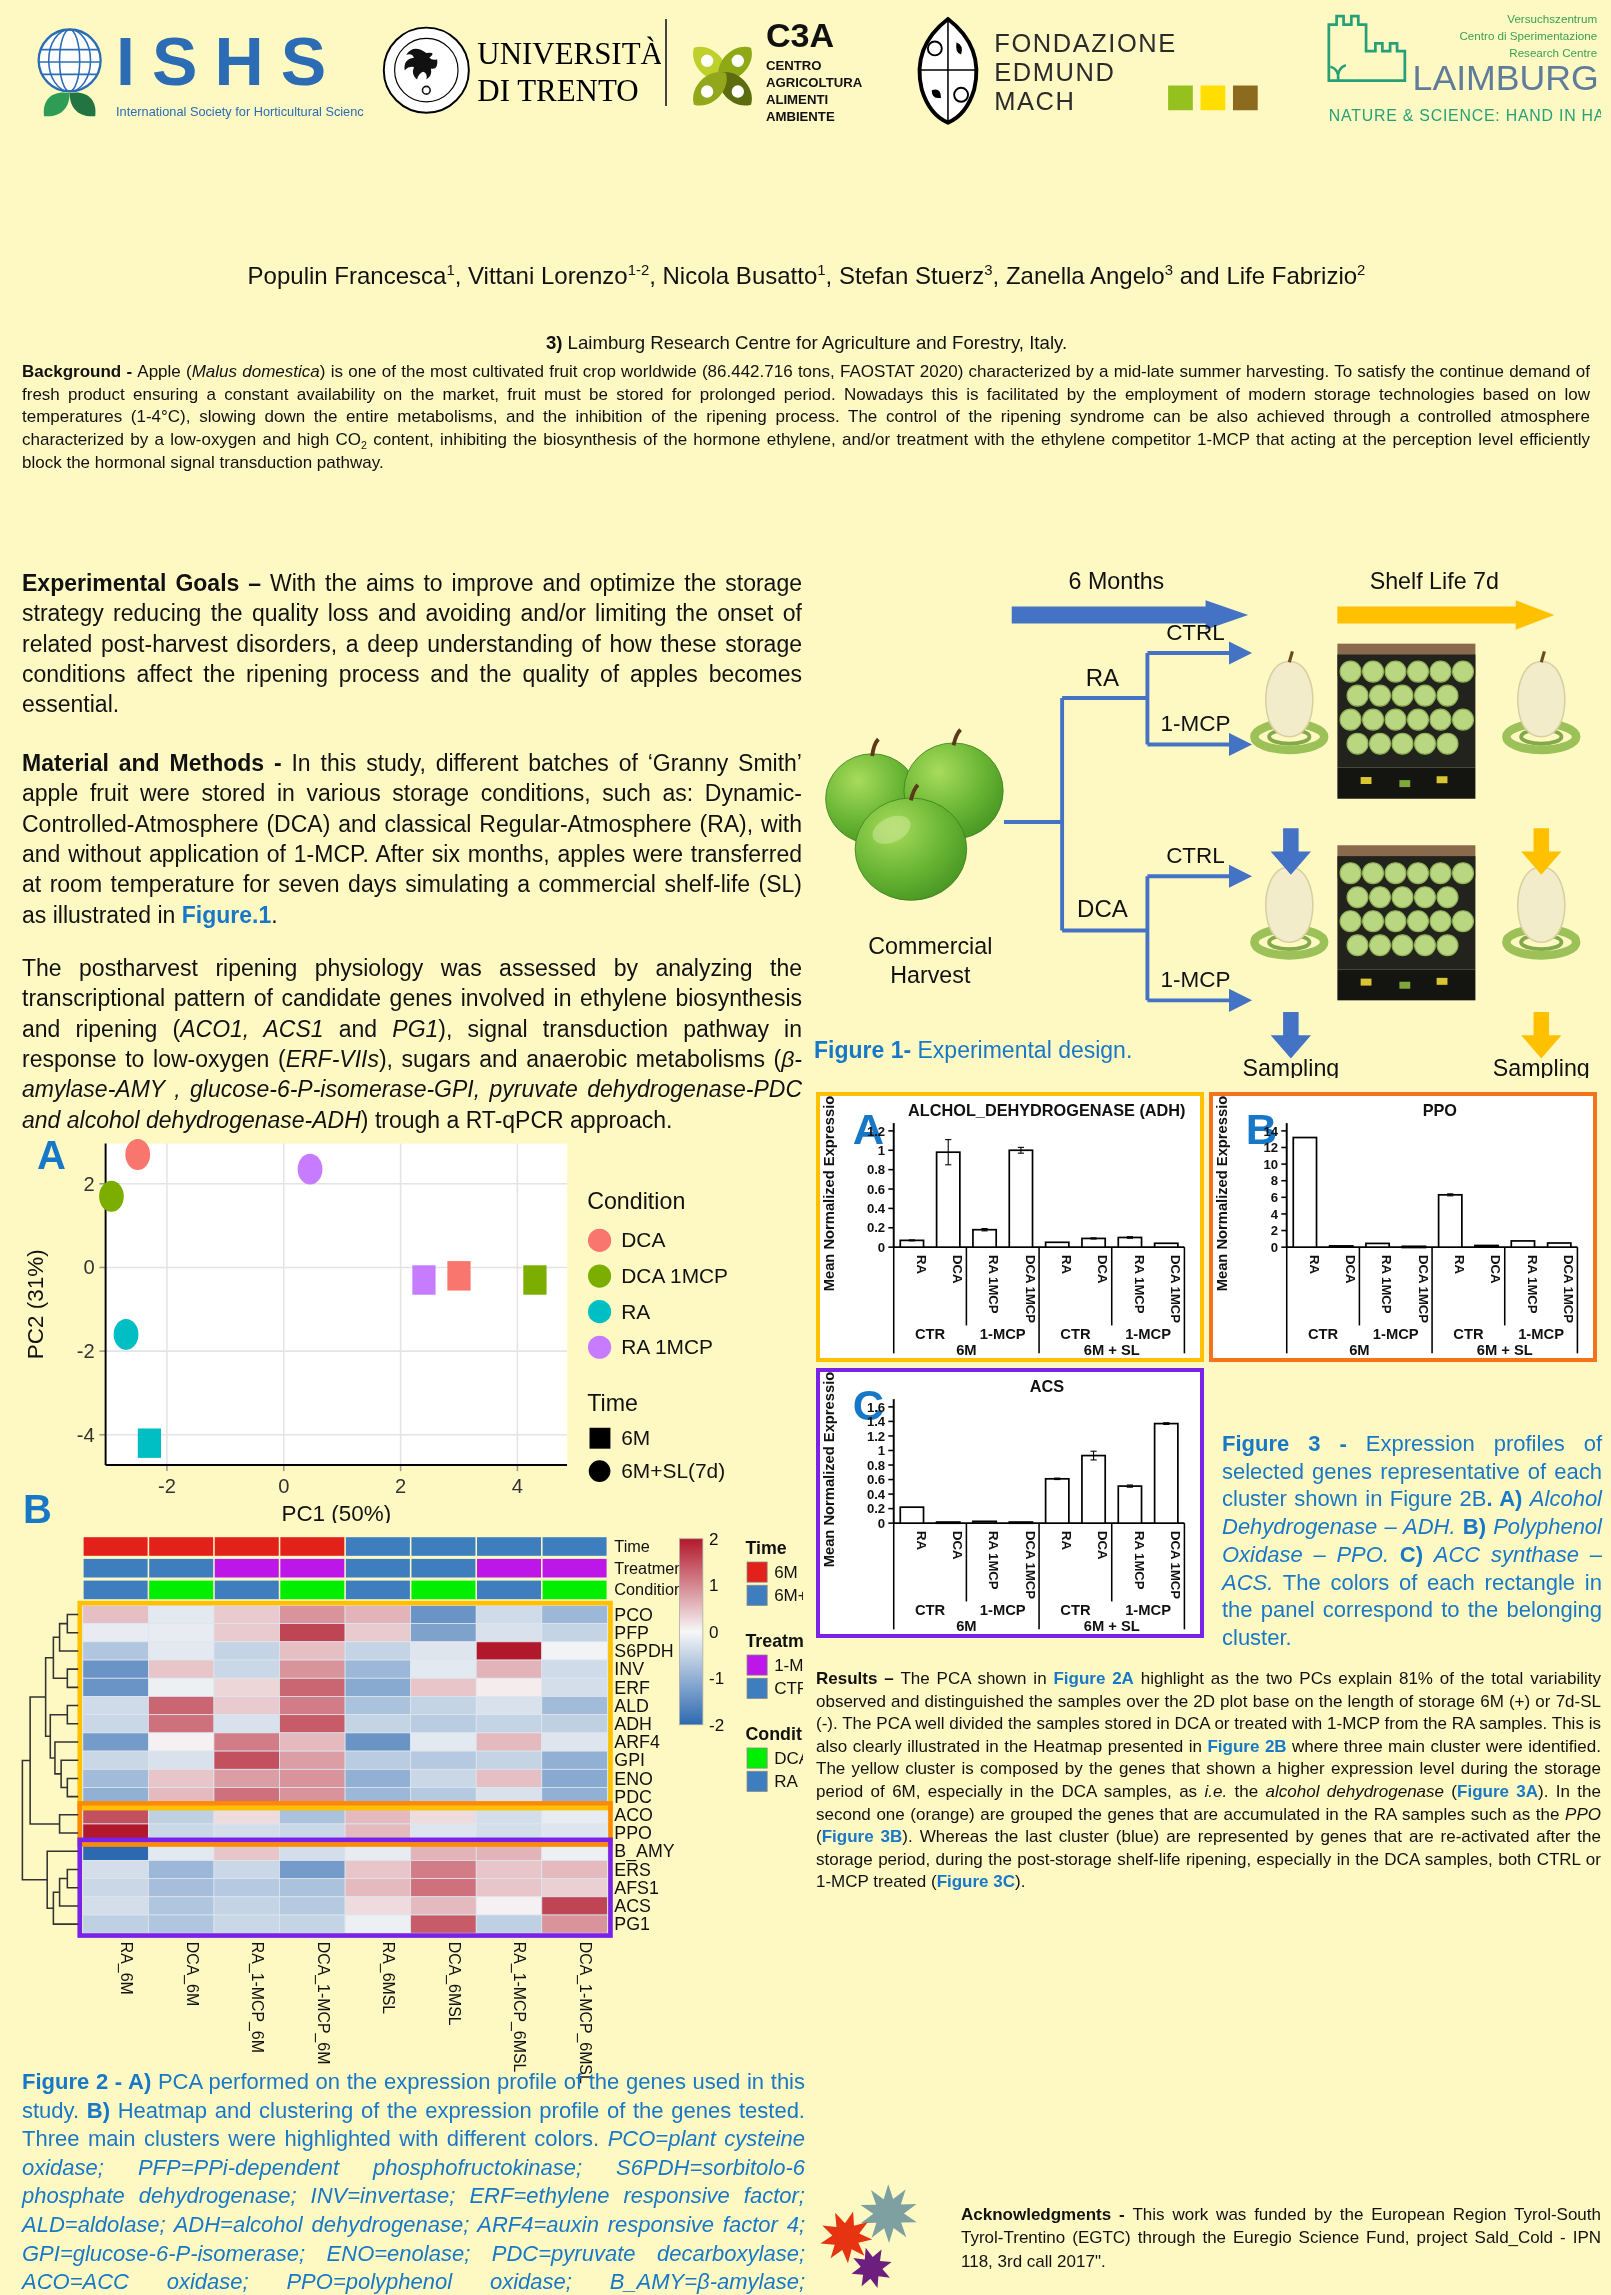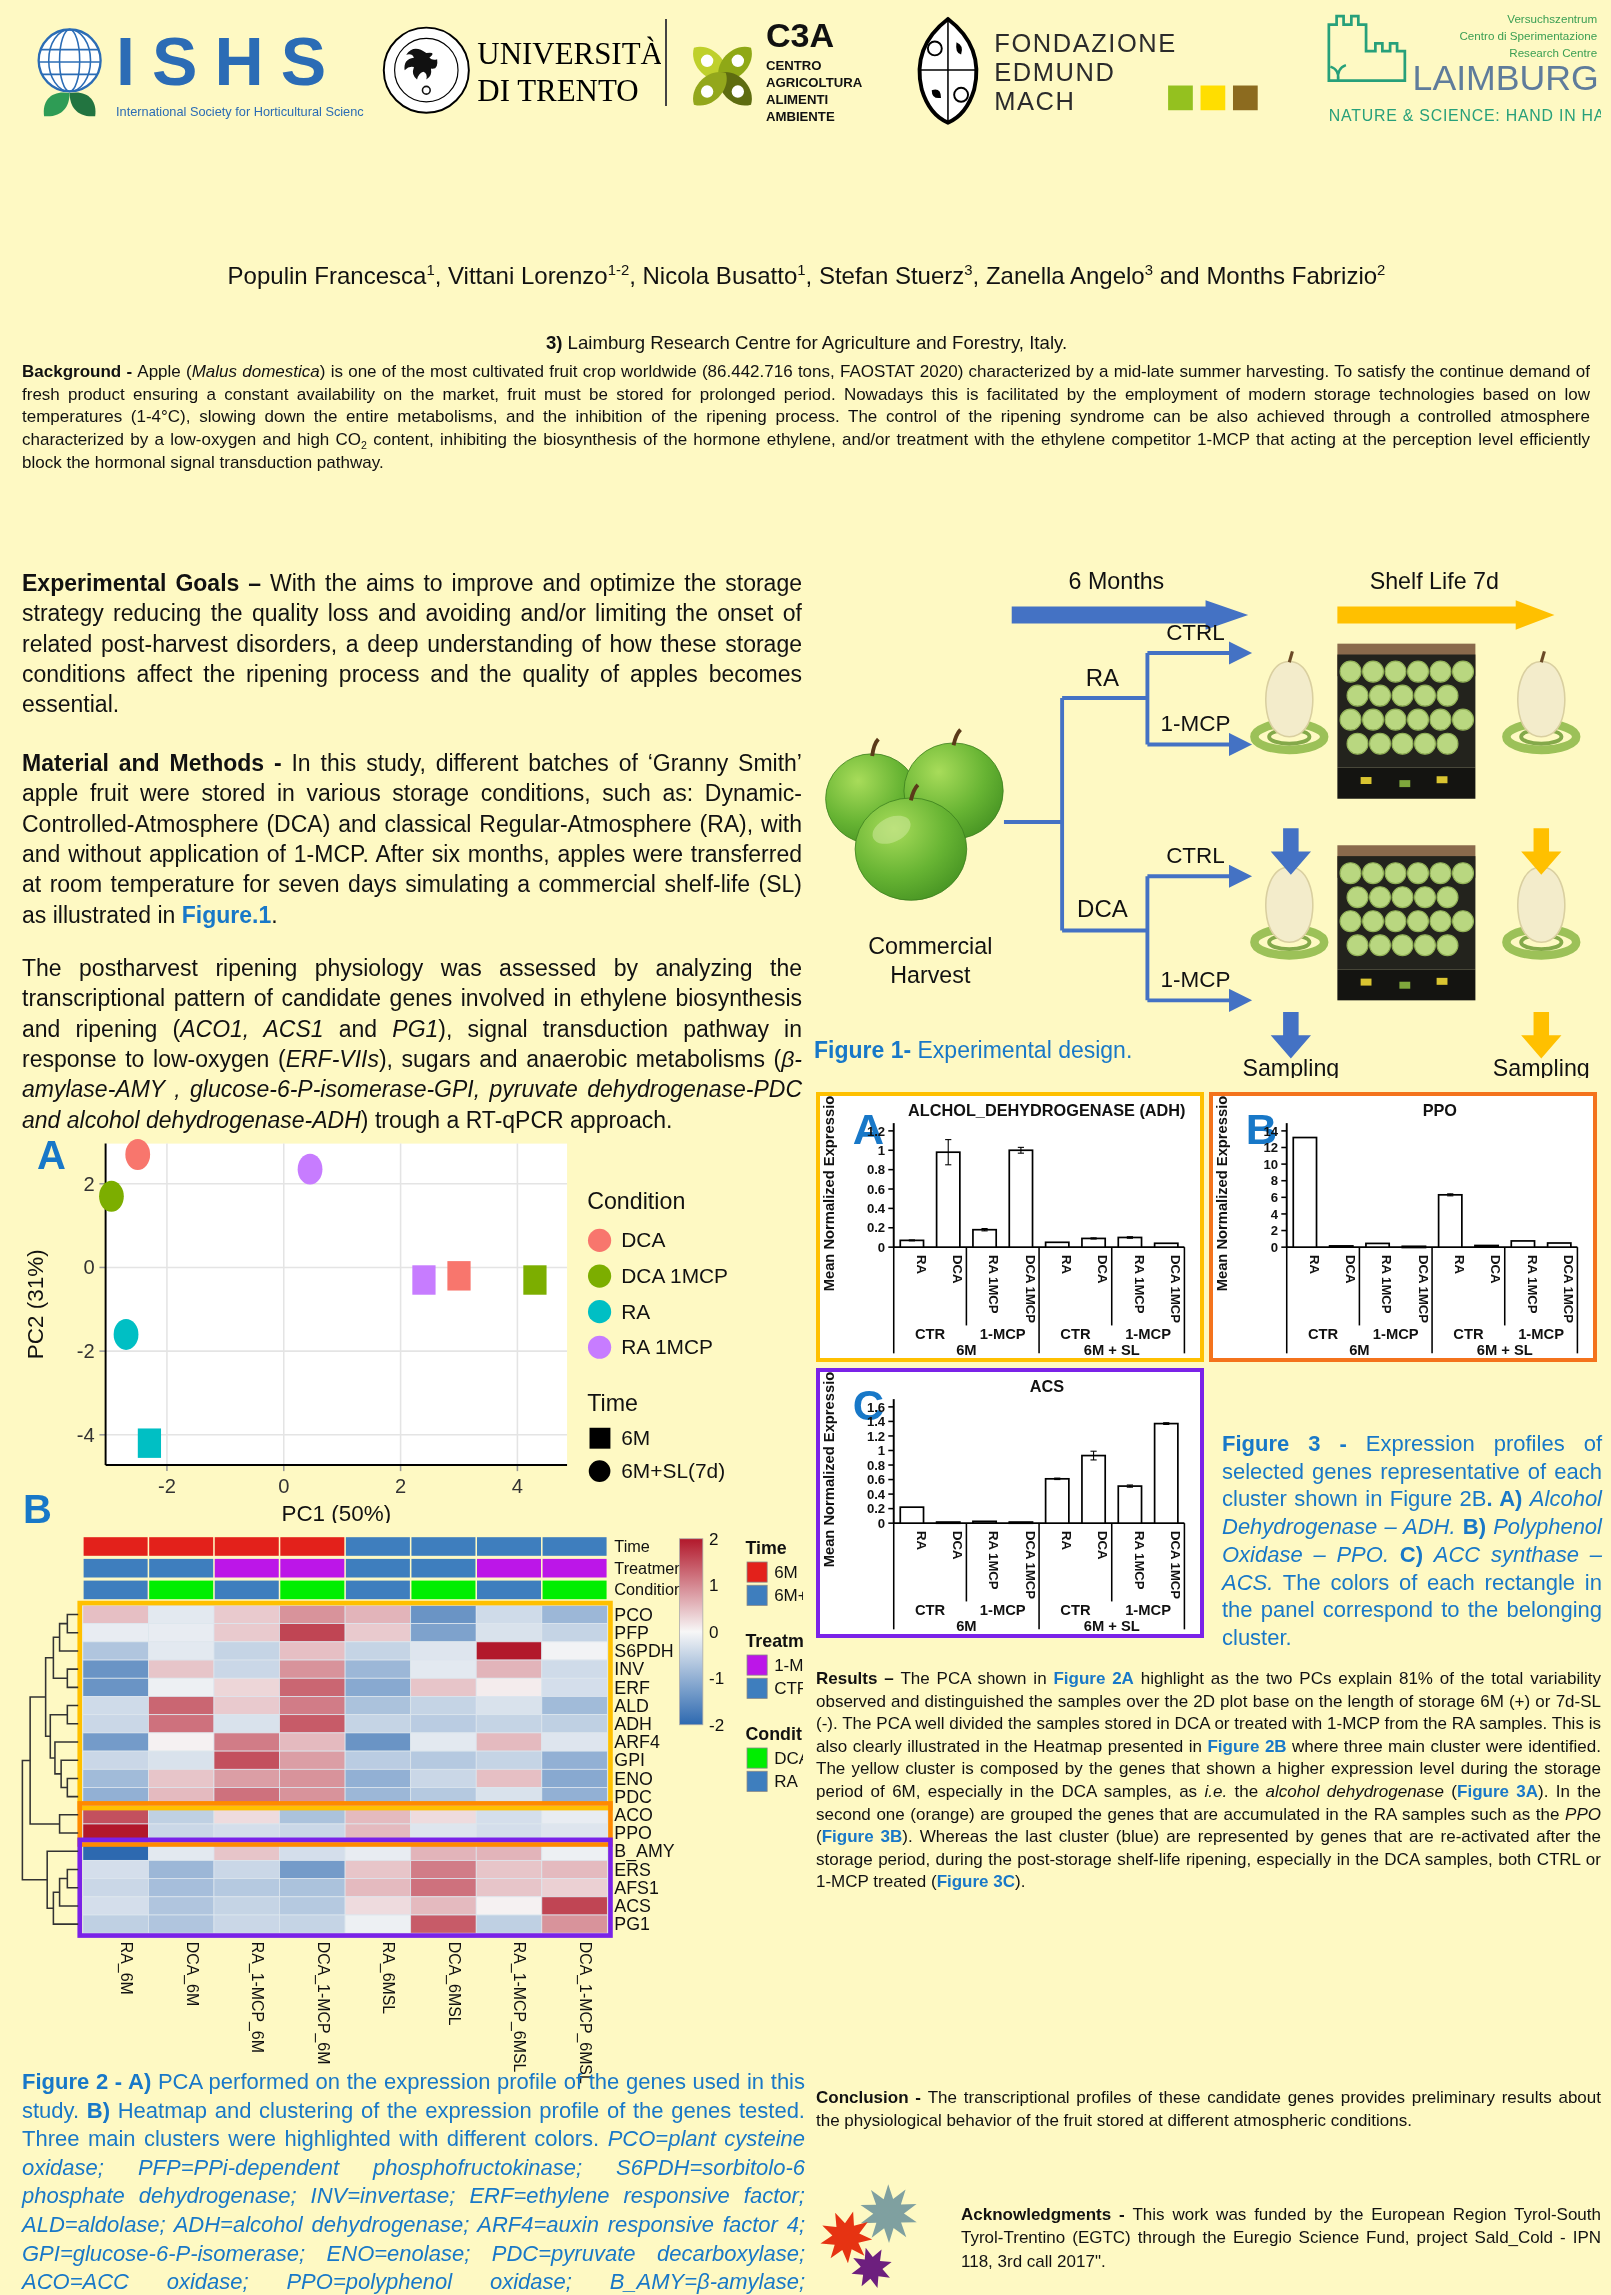--- a/index.html
+++ b/index.html
@@ -91,21 +91,21 @@
       <path d="M14,96 V24 H24 V13 H33 V24 H43 V13 H52 V24 H62 V58 H74 V48 H83 V58 H93 V48 H102 V58 H112 V96 Z" fill="none" stroke="#27A07A" stroke-width="3.5"></path>
       <path d="M26,96 Q24,80 36,76 M26,96 Q28,82 16,78" fill="none" stroke="#27A07A" stroke-width="3"></path>
       <text x="360" y="22" font-size="15" fill="#3A9E53" text-anchor="end">Versuchszentrum</text>
       <text x="360" y="44" font-size="15" fill="#3A9E53" text-anchor="end">Centro di Sperimentazione</text>
       <text x="360" y="66" font-size="15" fill="#3A9E53" text-anchor="end">Research Centre</text>
       <text x="122" y="108" font-size="46" fill="#5F7C9B">LAIMBURG</text>
       <text x="14" y="148" font-size="20.5" fill="#27A07A" letter-spacing="1">NATURE &amp; SCIENCE: HAND IN HAND</text>
     </svg>
   </div>
 
-  <div class="authors"><span>Populin Francesca</span><span class="s-sup">1</span><span>, Vittani Lorenzo</span><span class="s-sup">1-2</span><span>, Nicola Busatto</span><span class="s-sup">1</span><span>, Stefan Stuerz</span><span class="s-sup">3</span><span>, Zanella Angelo</span><span class="s-sup">3</span><span> and Months Fabrizio</span><span class="s-sup">2</span></div>
+  <div class="authors"><span>Populin Francesca</span><span class="s-sup">1</span><span>, Vittani Lorenzo</span><span class="s-sup">1-2</span><span>, Nicola Busatto</span><span class="s-sup">1</span><span>, Stefan Stuerz</span><span class="s-sup">3</span><span>, Zanella Angelo</span><span class="s-sup">3</span><span> and Life Fabrizio</span><span class="s-sup">2</span></div>
   <div class="affil" style="top:332px;"><span class="s-b">3)</span><span> Laimburg Research Centre for Agriculture and Forestry, Italy.</span></div>
 
   <p class="para abs" style="left:22px;top:361px;width:1568px;"><span class="s-b">Background - </span><span>Apple (</span><span class="s-i">Malus domestica</span><span>) is one of the most cultivated fruit crop worldwide (86.442.716 tons, FAOSTAT 2020) characterized by a mid-late summer harvesting. To satisfy the continue demand of fresh product ensuring a constant availability on the market, fruit must be stored for prolonged period. Nowadays this is facilitated by the employment of modern storage technologies based on low temperatures (1-4°C), slowing down the entire metabolisms, and the inhibition of the ripening process. The control of the ripening syndrome can be also achieved through a controlled atmosphere characterized by a low-oxygen and high CO</span><span class="s-sub">2</span><span> content, inhibiting the biosynthesis of the hormone ethylene, and/or treatment with the ethylene competitor 1-MCP that acting at the perception level efficiently block the hormonal signal transduction pathway.</span></p>
 
   <div class="abs leftcol-flow" style="left:22px;top:568px;width:780px;">
     <p class="para" style="font-size:23px;line-height:1.32;"><span class="s-b">Experimental Goals – </span><span>With the aims to improve and optimize the storage strategy reducing the quality loss and avoiding and/or limiting the onset of related post-harvest disorders, a deep understanding of how these storage conditions affect the ripening process and the quality of apples becomes essential.</span></p>
     <p class="para" style="font-size:23px;line-height:1.32;margin-top:28px;"><span class="s-b">Material and Methods - </span><span>In this study, different batches of ‘Granny Smith’ apple fruit were stored in various storage conditions, such as: Dynamic-Controlled-Atmosphere (DCA) and classical Regular-Atmosphere (RA), with and without application of 1-MCP. After six months, apples were transferred at room temperature for seven days simulating a commercial shelf-life (SL) as illustrated in </span><span class="s-link">Figure.1</span><span>.</span></p>
     <p class="para" style="font-size:23px;line-height:1.32;margin-top:4.7px;"><span>The postharvest ripening physiology was assessed by analyzing the transcriptional pattern of candidate genes involved in ethylene biosynthesis and ripening (</span><span class="s-i">ACO1, ACS1</span><span> and </span><span class="s-i">PG1</span><span>), signal transduction pathway in response to low-oxygen (</span><span class="s-i">ERF-VIIs</span><span>), sugars and anaerobic metabolisms (</span><span class="s-i">β-amylase-AMY , glucose-6-P-isomerase-GPI, pyruvate dehydrogenase-PDC and alcohol dehydrogenase-ADH</span><span>) trough a RT-qPCR approach.</span></p>
   </div>
 
@@ -699,21 +699,20 @@
         <text x="329.375" y="314" font-size="19" text-anchor="middle" font-weight="bold" fill="#111">CTR</text>
         <text x="423.125" y="314" font-size="19" text-anchor="middle" font-weight="bold" fill="#111">1-MCP</text>
         <text x="188.75" y="334" font-size="19" text-anchor="middle" font-weight="bold" fill="#111">6M</text>
         <text x="376.25" y="334" font-size="19" text-anchor="middle" font-weight="bold" fill="#111">6M + SL</text>
       </svg>
   </div>
 
   <p class="caption abs" style="left:1222px;top:1430px;width:380px;font-size:22px;line-height:1.26;"><span class="s-b">Figure 3 - </span><span>Expression profiles of selected genes representative of each cluster shown in Figure 2B</span><span class="s-b">. A) </span><span class="s-i">Alcohol Dehydrogenase – ADH.</span><span class="s-b"> B) </span><span class="s-i">Polyphenol Oxidase – PPO.</span><span class="s-b"> C) </span><span class="s-i">ACC synthase – ACS.</span><span> The colors of each rectangle in the panel correspond to the belonging cluster.</span></p>
 
   <p class="para abs" style="left:816px;top:1668px;width:785px;"><span class="s-b">Results – </span><span>The PCA shown in </span><span class="s-link">Figure 2A</span><span> highlight as the two PCs explain 81% of the total variability observed and distinguished the samples over the 2D plot base on the length of storage 6M (+) or 7d-SL (-). The PCA well divided the samples stored in DCA or treated with 1-MCP from the RA samples. This is also clearly illustrated in the Heatmap presented in </span><span class="s-link">Figure 2B</span><span> where three main cluster were identified. The yellow cluster is composed by the genes that shown a higher expression level during the storage period of 6M, especially in the DCA samples, as </span><span class="s-i">i.e.</span><span> the </span><span class="s-i">alcohol dehydrogenase</span><span> (</span><span class="s-link">Figure 3A</span><span>). In the second one (orange) are grouped the genes that are accumulated in the RA samples such as the </span><span class="s-i">PPO</span><span> (</span><span class="s-link">Figure 3B</span><span>). Whereas the last cluster (blue) are represented by genes that are re-activated after the storage period, during the post-storage shelf-life ripening, especially in the DCA samples, both CTRL or 1-MCP treated (</span><span class="s-link">Figure 3C</span><span>).</span></p>
-  <p class="para abs" style="left:816px;top:2087px;width:785px;"><span class="s-b">Conclusion - </span><span>The transcriptional profiles of these candidate genes provides preliminary results about the physiological behavior of the fruit stored at different atmospheric conditions.</span></p>
 
   <svg class="abs" style="left:811px;top:2171px;" width="132" height="124" viewBox="0 0 170 160" id="euregio-svg">
       <path d="M136.3,66.2 L116.1,66.4 L122.8,85.4 L106.4,73.7 L100.5,93.0 L94.2,73.9 L78.1,86.1 L84.2,66.8 L64.0,67.3 L80.2,55.3 L63.7,43.8 L83.9,43.6 L77.2,24.6 L93.6,36.3 L99.5,17.0 L105.8,36.1 L121.9,23.9 L115.8,43.2 L136.0,42.7 L119.8,54.7 Z" fill="#7FA0A0"></path>
       <path d="M78.8,88.4 L60.9,92.7 L68.7,109.3 L52.3,101.1 L47.5,118.9 L40.2,102.0 L25.1,112.6 L30.4,95.0 L12.0,93.4 L27.4,83.2 L14.4,70.2 L32.7,72.3 L31.0,54.0 L43.7,67.4 L54.2,52.3 L55.3,70.6 L73.1,65.9 L62.1,80.6 Z" fill="#E63312"></path>
       <path d="M101.7,137.9 L86.8,135.9 L85.6,150.9 L76.5,139.0 L65.1,148.7 L67.1,133.8 L52.1,132.6 L64.0,123.5 L54.3,112.1 L69.2,114.1 L70.4,99.1 L79.5,111.0 L90.9,101.3 L88.9,116.2 L103.9,117.4 L92.0,126.5 Z" fill="#6D1F7E"></path>
     </svg>
   <p class="para abs" style="left:961px;top:2203px;width:640px;font-size:17px;line-height:1.38;"><span class="s-b">Acknowledgments - </span><span>This work was funded by the European Region Tyrol-South Tyrol-Trentino (EGTC) through the Euregio Science Fund, project Sald_Cold - IPN 118, 3rd call 2017".</span></p>
 
 </div>
 

